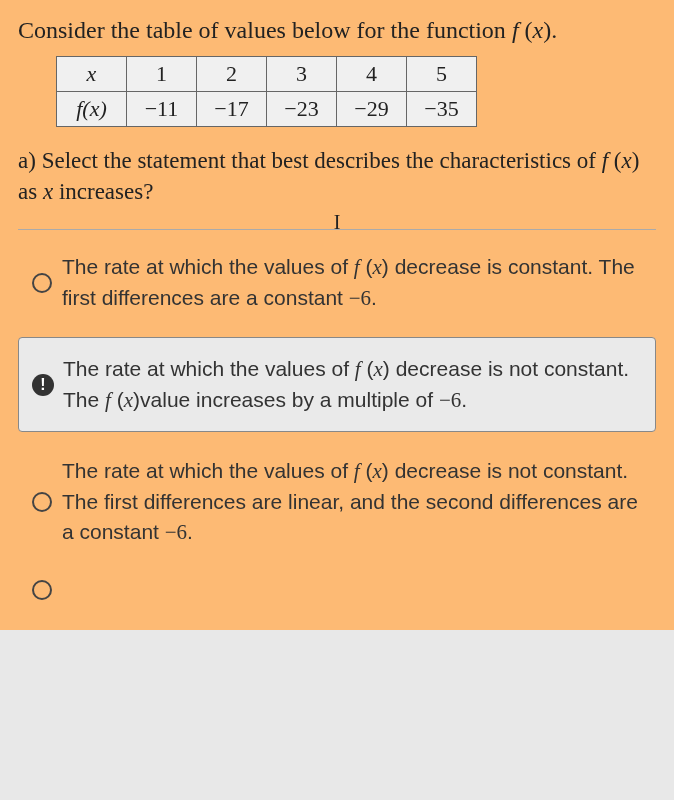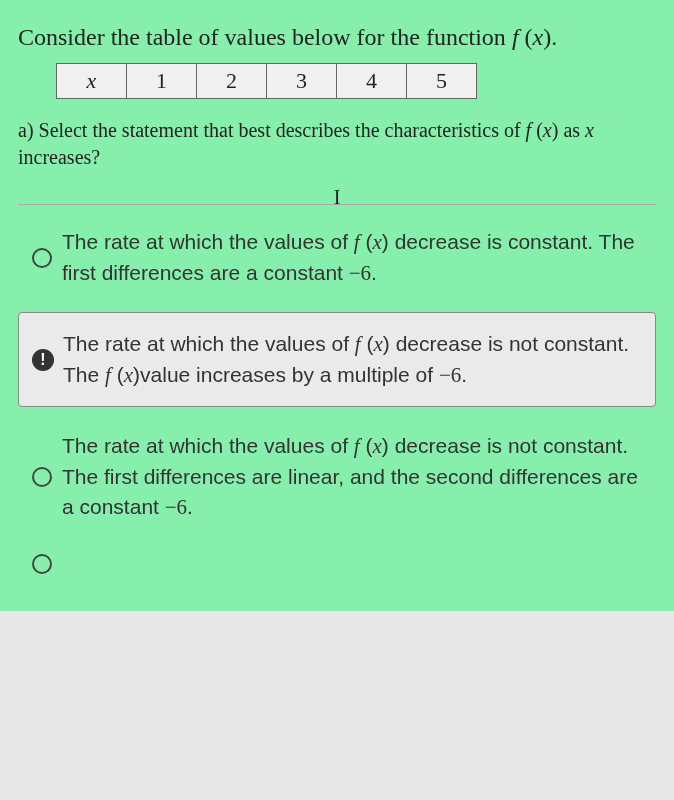--- a/index.html
+++ b/index.html
@@ -7,22 +7,22 @@
       margin: 0;
       padding: 0;
       width: 674px;
       height: 800px;
       font-family: Georgia, 'Times New Roman', serif;
       background: #e8e8e8;
       color: #222;
       overflow: hidden;
     }
     .page {
-      padding: 21px 18px;
-      background: #86efac;
+      padding: 14px 18px;
+      background: #fdba74;
     }
     .intro {
       font-size: 24px;
       line-height: 1.35;
       margin-bottom: 8px;
     }
     .fx { font-style: italic; font-family: 'Times New Roman', serif; }
     .paren { font-style: normal; }
     table.values {
       border-collapse: collapse;
@@ -34,23 +34,23 @@
       padding: 4px 14px;
       text-align: center;
       font-size: 22px;
       font-family: 'Times New Roman', serif;
       min-width: 70px;
     }
     table.values td.head {
       font-style: italic;
     }
     .subq {
-      font-size: 20px;
+      font-size: 23px;
       line-height: 1.35;
-      margin-bottom: 19px;
+      margin-bottom: 8px;
     }
     .options {
       border-top: 1px solid #aaa;
       padding-top: 6px;
     }
     .opt {
       display: flex;
       align-items: center;
       padding: 16px 10px 16px 4px;
       font-size: 21px;
@@ -116,20 +116,28 @@
   <table class="values">
     <tbody>
         <tr>
       <td class="head">x</td>
       <td>1</td>
       <td>2</td>
       <td>3</td>
       <td>4</td>
       <td>5</td>
     </tr>
+    <tr>
+      <td class="head"><span class="mth">f</span>(<span class="mth">x</span>)</td>
+      <td>−11</td>
+      <td>−17</td>
+      <td>−23</td>
+      <td>−29</td>
+      <td>−35</td>
+    </tr>
   </tbody>
     </table>
 
   <div class="subq">
     <span>a) </span><span>Select the statement that best describes the characteristics of </span><span class="fx"><span class="mth">f</span> <span class="paren">(</span><span class="mth">x</span><span class="paren">)</span></span><span> as </span><span class="mth">x</span><span> increases?</span>
   </div>
   <span class="cursor-i">I</span>
 
   <div class="options" id="options-root">
       <div class="opt">

